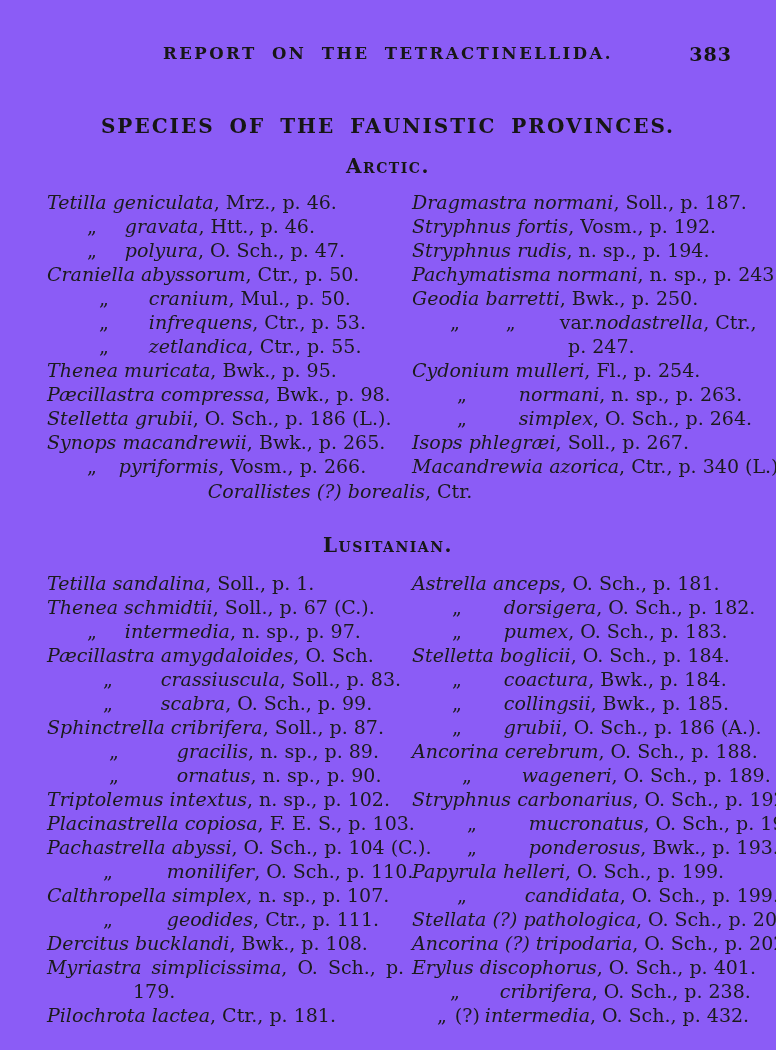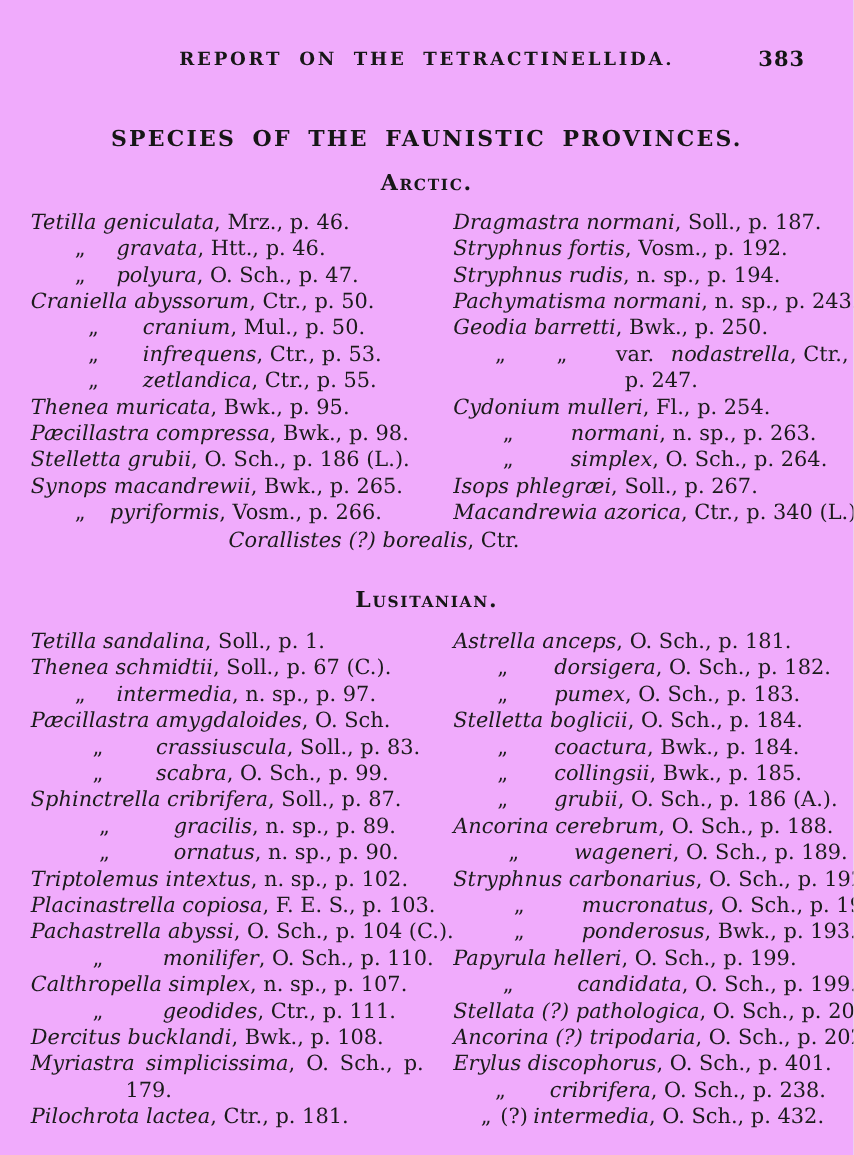--- a/index.html
+++ b/index.html
@@ -1,19 +1,19 @@
 <!DOCTYPE html>
 <html><head>
 <meta charset="utf-8">
 <style>
   html,body{margin:0;padding:0;background:#e9e9e7;}
   .page{
     position:relative;
     width:776px;height:1050px;
-    background:#f0abfc;
+    background:#8b5cf6;
     color:#1b1b1b;
     font-family:"DejaVu Serif", serif;
     overflow:hidden;
     margin:0 auto;
   }
   .running-head{position:absolute;top:44px;left:0;width:776px;height:24px;}
   .rh-title{
     display:block;text-align:center;
     font-size:16.5px;letter-spacing:2.5px;word-spacing:7px;
     font-weight:bold;color:#171717;
@@ -29,21 +29,21 @@
   }
   .sec-head{
     position:absolute;left:0;width:776px;margin:0;
     text-align:center;font-variant:small-caps;
     font-size:20px;font-weight:bold;letter-spacing:1.5px;color:#171717;
   }
   .cols{
     position:absolute;left:0;width:776px;
     display:flex;align-items:stretch;
   }
-  .col-l{width:370px;padding-left:28px;box-sizing:border-box;}
+  .col-l{width:370px;padding-left:47px;box-sizing:border-box;}
   .divider{width:2px;background:#1e1e1e;}
   .col-r{flex:1;padding-left:42px;padding-right:4px;box-sizing:border-box;}
   .line{
     height:24px;line-height:24px;
     font-size:19px;white-space:nowrap;
   }
   .it{font-style:italic;}
   .ro{font-style:normal;}
   .center-line{
     position:absolute;left:0;width:680px;text-align:center;
@@ -79,21 +79,21 @@
         <div class="line"><span class="it">Synops macandrewii</span><span class="ro">, Bwk., p. 265.</span></div>
         <div class="line"><span class="ro" style="margin-left: 40px;">„</span><span class="it" style="margin-left: 22px;">pyriformis</span><span class="ro">, Vosm., p. 266.</span></div>
       </div>
     <div class="divider"></div>
     <div class="col-r">
         <div class="line"><span class="it">Dragmastra normani</span><span class="ro">, Soll., p. 187.</span></div>
         <div class="line"><span class="it">Stryphnus fortis</span><span class="ro">, Vosm., p. 192.</span></div>
         <div class="line"><span class="it">Stryphnus rudis</span><span class="ro">, n. sp., p. 194.</span></div>
         <div class="line"><span class="it">Pachymatisma normani</span><span class="ro">, n. sp., p. 243.</span></div>
         <div class="line"><span class="it">Geodia barretti</span><span class="ro">, Bwk., p. 250.</span></div>
-        <div class="line"><span class="ro" style="margin-left: 38px;">„</span><span class="ro" style="margin-left: 46px;">„</span><span class="ro" style="margin-left: 44px;">var.</span><span class="it" style="margin-left: 15px;">nodastrella</span><span class="ro">, Ctr.,</span></div>
+        <div class="line"><span class="ro" style="margin-left: 38px;">„</span><span class="ro" style="margin-left: 46px;">„</span><span class="ro" style="margin-left: 44px;">var.</span><span class="it" style="margin-left: 0;">nodastrella</span><span class="ro">, Ctr.,</span></div>
         <div class="line"><span class="ro" style="margin-left: 156px;">p. 247.</span></div>
         <div class="line"><span class="it">Cydonium mulleri</span><span class="ro">, Fl., p. 254.</span></div>
         <div class="line"><span class="ro" style="margin-left: 45px;">„</span><span class="it" style="margin-left: 52px;">normani</span><span class="ro">, n. sp., p. 263.</span></div>
         <div class="line"><span class="ro" style="margin-left: 45px;">„</span><span class="it" style="margin-left: 52px; margin-top: 36px;">simplex</span><span class="ro">, O. Sch., p. 264.</span></div>
         <div class="line"><span class="it">Isops phlegræi</span><span class="ro">, Soll., p. 267.</span></div>
         <div class="line"><span class="it">Macandrewia azorica</span><span class="ro">, Ctr., p. 340 (L.).</span></div>
       </div>
   </div>
 
   <div class="center-line" style="top:479px"><div class="line"><span class="it">Corallistes (?) borealis</span><span class="ro">, Ctr.</span></div></div>

